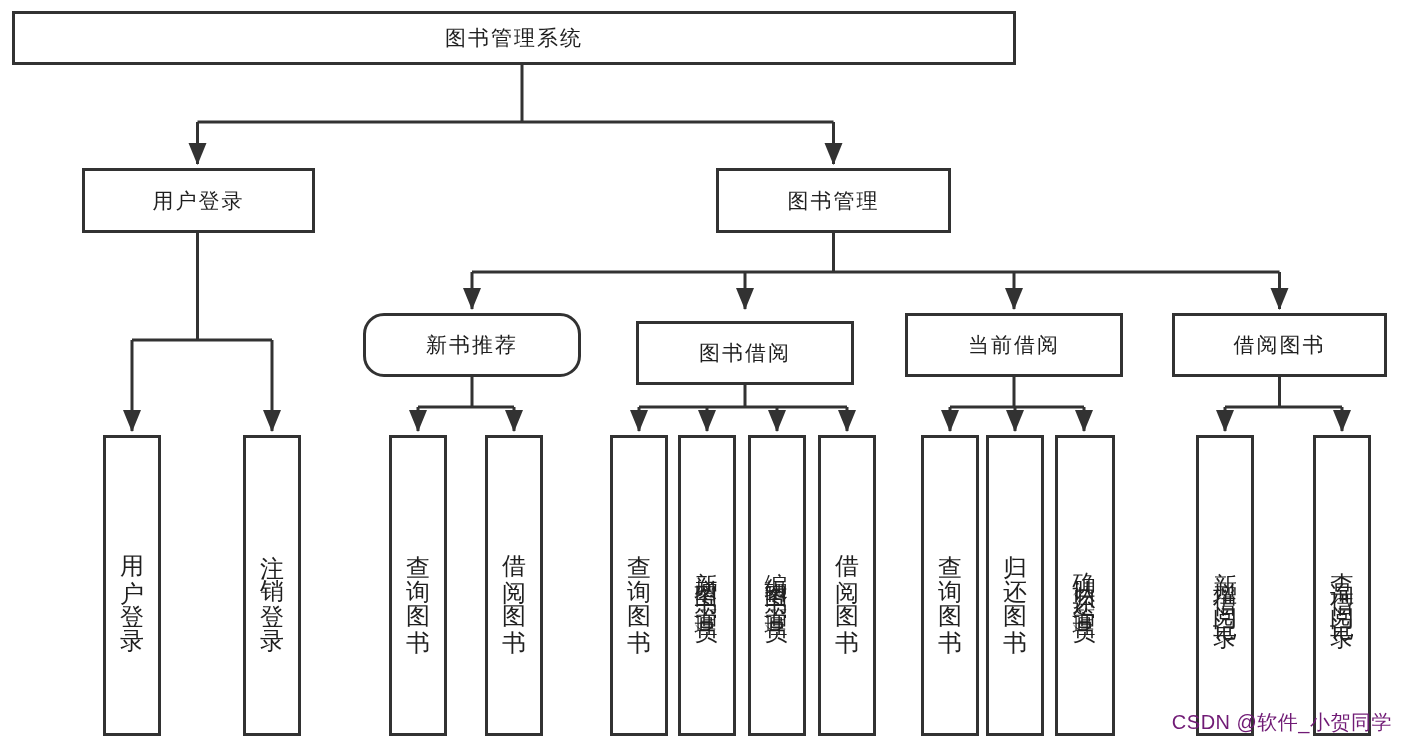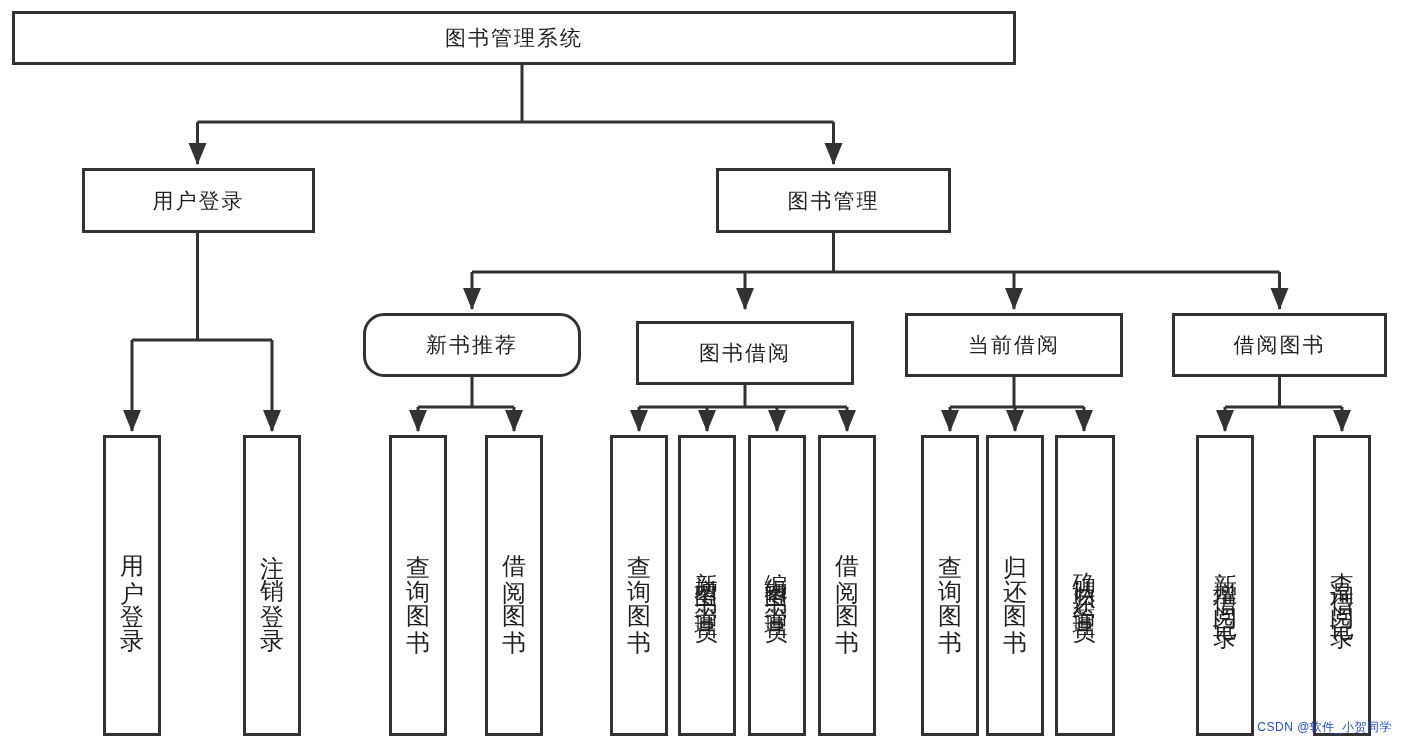--- a/index.html
+++ b/index.html
@@ -42,23 +42,23 @@
     font-size: 24px;
     white-space: nowrap;
   }
   .s4 { letter-spacing: 25px; }
   .s6 { letter-spacing: 11px; }
   .s9 { font-size: 23px; letter-spacing: 7px; }
   .watermark {
     position: absolute;
     right: 13px;
     bottom: 11px;
-    font-size: 12px;
+    font-size: 20px;
     letter-spacing: 0.5px;
-    color: #1d4ed8;
+    color: #701a75;
   }
 </style>
 </head>
 <body>
 
 <div class="canvas">
 
   <svg class="connectors" width="1405" height="747" viewBox="0 0 1405 747" xmlns="http://www.w3.org/2000/svg">
     <defs>
       <marker id="ah" markerUnits="userSpaceOnUse" markerWidth="24" markerHeight="20" viewBox="0 0 24 20" refX="21" refY="10" orient="auto">

